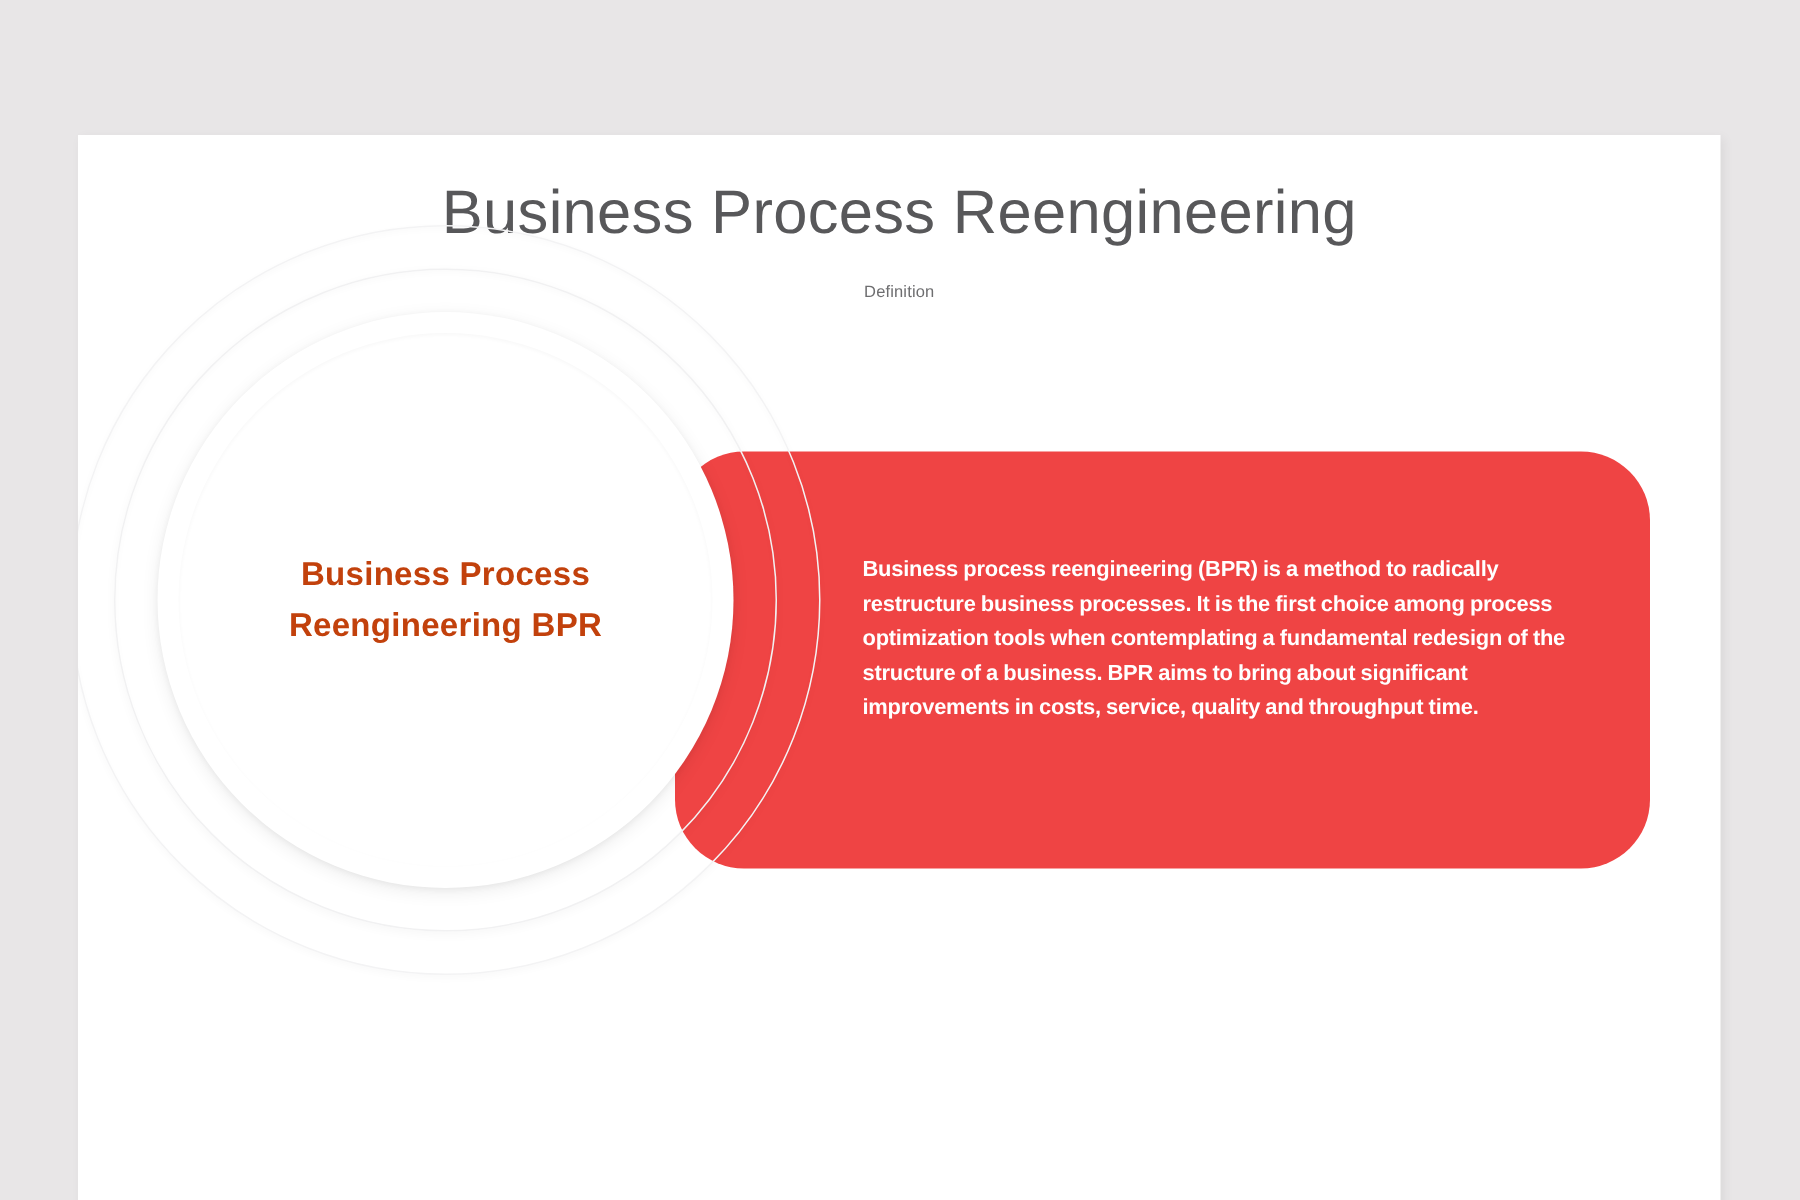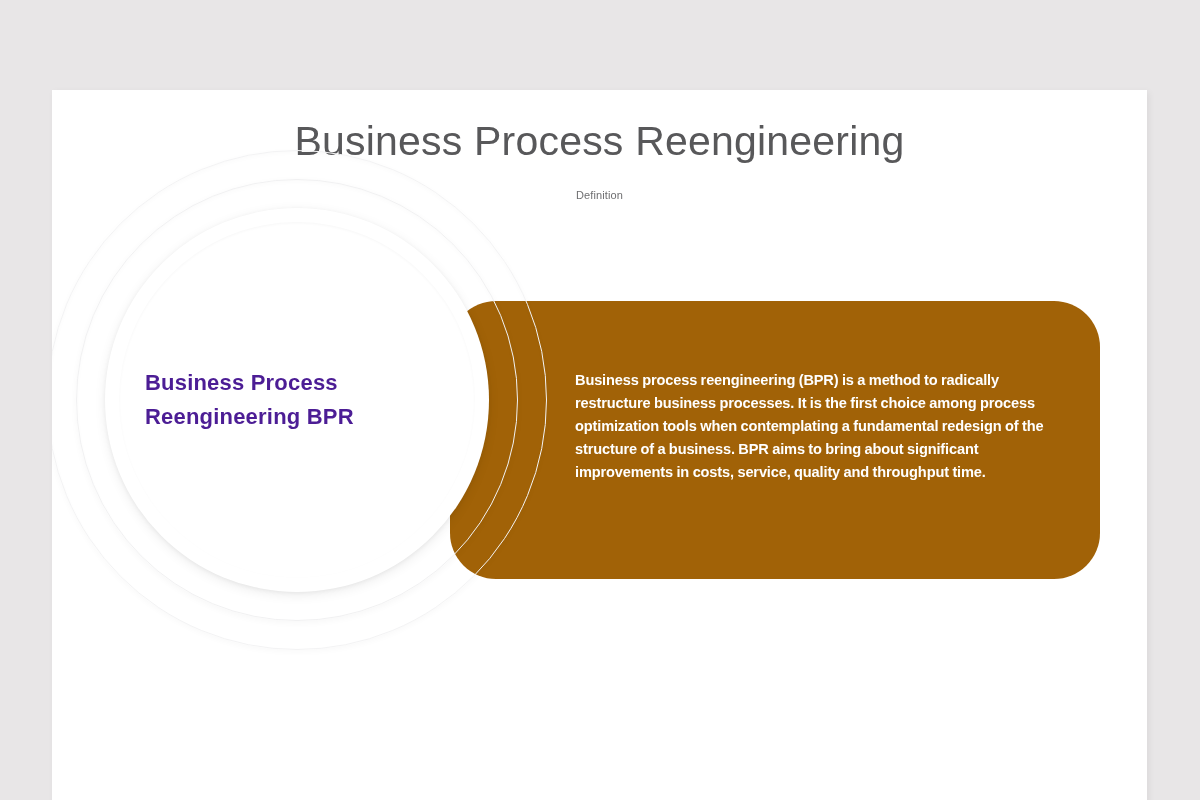--- a/index.html
+++ b/index.html
@@ -54,21 +54,21 @@
     margin-top: 16px;
   }
 
   
   #definition-panel {
     position: absolute;
     left: 398px;
     top: 211px;
     width: 650px;
     height: 278px;
-    background: #a16207;
+    background: #ef4444;
     border-radius: 46px;
     z-index: 1;
   }
   #definition-text {
     position: absolute;
     left: 125px;
     top: 68px;
     width: 500px;
     color: #ffffff;
     font-size: 14.6px;
@@ -129,23 +129,24 @@
   }
   #circle-label {
     position: absolute;
     left: 58px;
     top: 58px;
     width: 384px;
     height: 384px;
     display: flex;
     align-items: center;
     justify-content: center;
+    text-align: center;
     font-size: 22px;
     font-weight: bold;
-    color: #4c1d95;
+    color: #c2410c;
     line-height: 1.55;
     letter-spacing: 0.2px;
     padding: 0 40px;
     box-sizing: border-box;
   }
 </style>
 </head>
 <body>
 
 <div id="slide-card">

